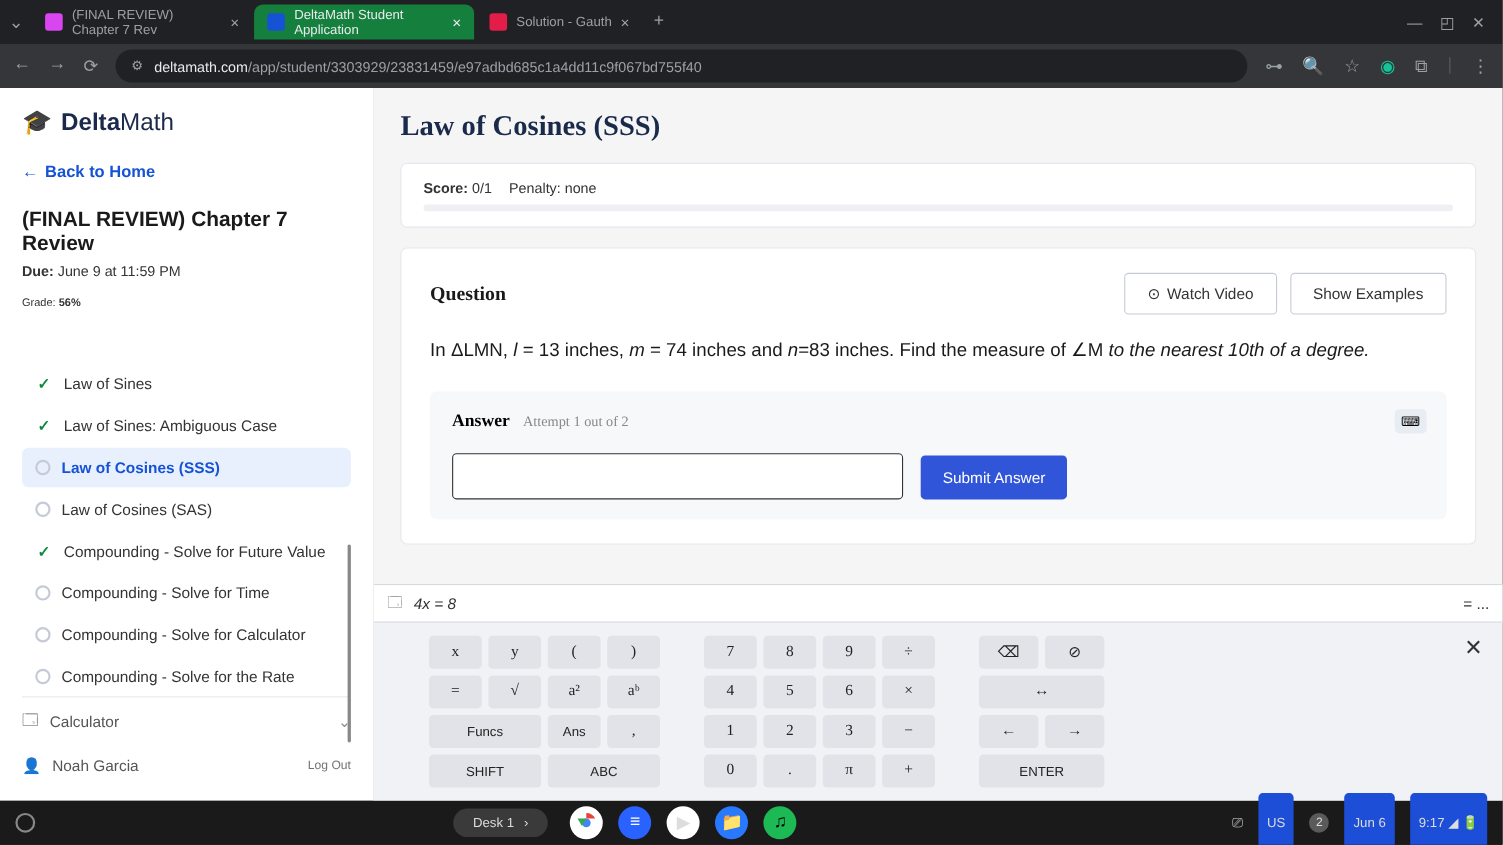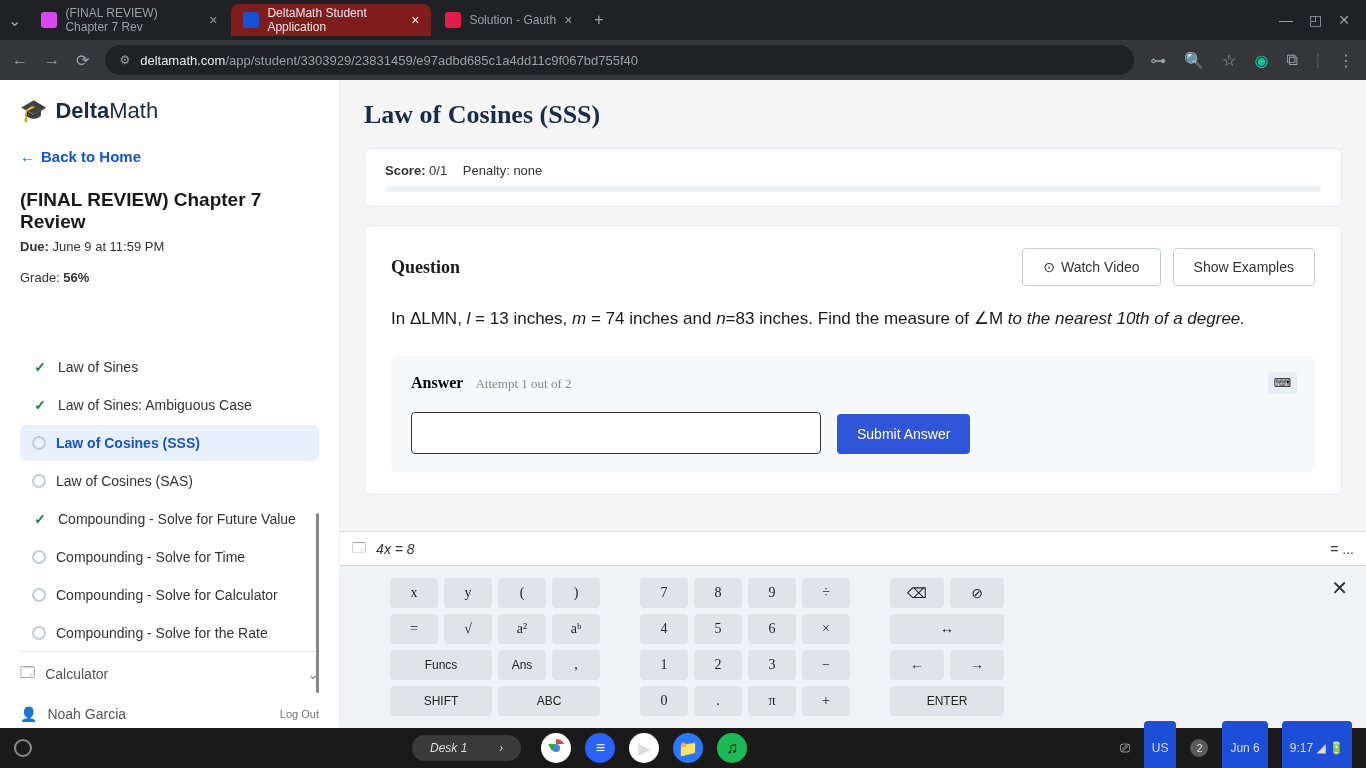--- a/index.html
+++ b/index.html
@@ -1,21 +1,21 @@
 <!DOCTYPE html>
 <html><head>
 <meta charset="utf-8">
 <style>
 * { margin: 0; padding: 0; box-sizing: border-box; font-family: Arial, Helvetica, sans-serif; }
 body { width: 1366px; height: 768px; background: #000; overflow: hidden; position: relative; }
 
 
 .browser-top { background: #202124; height: 40px; display: flex; align-items: center; padding: 0 8px; }
 .tab { height: 32px; display: flex; align-items: center; padding: 0 12px; color: #9aa0a6; font-size: 12px; border-radius: 8px 8px 0 0; margin-right: 2px; max-width: 200px; }
-.tab.active { background: #7f1d1d; color: #e8eaed; }
+.tab.active { background: #15803d; color: #e8eaed; }
 .tab-icon { width: 16px; height: 16px; margin-right: 8px; border-radius: 3px; flex-shrink: 0; }
 .tab-close { margin-left: 8px; font-size: 14px; }
 .tab-plus { color: #9aa0a6; padding: 0 8px; font-size: 16px; }
 .window-controls { margin-left: auto; display: flex; gap: 16px; color: #9aa0a6; padding-right: 8px; }
 .window-controls span { font-size: 14px; }
 
 .browser-bar { background: #35363a; height: 40px; display: flex; align-items: center; padding: 0 12px; gap: 16px; }
 .nav-arrows { display: flex; gap: 16px; color: #9aa0a6; }
 .nav-arrows span { font-size: 16px; }
 .url-bar { flex: 1; background: #202124; border-radius: 20px; height: 30px; display: flex; align-items: center; padding: 0 14px; color: #9aa0a6; font-size: 13px; gap: 10px; }
@@ -30,21 +30,21 @@
 
 .sidebar { width: 340px; padding: 18px 20px; border-right: 1px solid #eee; display: flex; flex-direction: column; }
 .logo { display: flex; align-items: center; gap: 8px; margin-bottom: 24px; }
 .logo-icon { font-size: 22px; color: #1a2a4a; }
 .logo-text { font-size: 22px; color: #1a2a4a; }
 .logo-text b { font-weight: 700; }
 .back-home { color: #1552d6; font-size: 15px; font-weight: 600; display: flex; align-items: center; gap: 6px; margin-bottom: 24px; }
 .assignment-title { font-weight: 700; font-size: 19px; color: #1a1a1a; margin-bottom: 6px; }
 .due-line { font-size: 13px; color: #333; margin-bottom: 16px; }
 .due-line .lbl { font-weight: 700; }
-.grade-line { font-size: 13px; color: #333; margin-bottom: 20px; }
+.grade-line { font-size: 10px; color: #333; margin-bottom: 6px; }
 .grade-line .val { font-weight: 700; }
 .grade-bar { height: 7px; background: #e5e8ef; border-radius: 4px; overflow: hidden; margin-bottom: 24px; }
 .grade-fill { height: 100%; background: #1552d6; width: 56%; }
 .divider { height: 1px; background: #e5e8ef; margin: 8px 0 12px; }
 
 .topics { display: flex; flex-direction: column; gap: 2px; position: relative; }
 .topic { display: flex; align-items: center; gap: 10px; padding: 10px 12px; font-size: 14px; color: #333; border-radius: 6px; cursor: pointer; }
 .topic.active { background: #e8f0fe; color: #1552d6; font-weight: 600; }
 .topic .status { width: 16px; height: 16px; display: flex; align-items: center; justify-content: center; flex-shrink: 0; }
 .status.check { color: #0a8a3a; font-weight: bold; font-size: 14px; }
@@ -95,21 +95,21 @@
 .col-sym .wide { grid-column: span 2; }
 .col-num { grid-template-columns: repeat(4, 48px); grid-template-rows: repeat(4, 30px); }
 .col-ctrl { grid-template-columns: repeat(2, 54px); grid-template-rows: repeat(4, 30px); }
 .col-ctrl .wide { grid-column: span 2; }
 .kb-key { background: #e1e3e9; border: none; border-radius: 4px; font-size: 14px; font-family: Georgia, serif; display: flex; align-items: center; justify-content: center; cursor: pointer; color: #222; }
 .kb-key.func { font-family: Arial; font-size: 12px; }
 
 
 .taskbar { position: absolute; bottom: 0; left: 0; right: 0; height: 40px; background: #1a1a1a; display: flex; align-items: center; padding: 0 14px; color: #ddd; font-size: 12px; }
 .tb-circle { width: 18px; height: 18px; border: 2px solid #888; border-radius: 50%; }
-.tb-desk { background: #3a3a3a; border-radius: 16px; padding: 6px 18px; margin-left: 380px; display: flex; align-items: center; gap: 32px; font-style: italic; }
+.tb-desk { background: #3a3a3a; border-radius: 16px; padding: 6px 18px; margin-left: 380px; display: flex; align-items: center; gap: 9px; }
 .tb-apps { display: flex; gap: 14px; margin-left: 20px; }
 .tb-app { width: 30px; height: 30px; border-radius: 50%; display: flex; align-items: center; justify-content: center; font-size: 16px; }
 .chrome { background: #fff; }
 .docs { background: #2962ff; color: #fff; }
 .play { background: #fff; }
 .files { background: #2979ff; color: #fff; }
 .spotify { background: #1db954; color: #000; }
 .tb-right { margin-left: auto; display: flex; gap: 14px; align-items: center; }
 .tb-pill { background: #1d4ed8; border-radius: 4px; padding: 20px 8px; }
 .tb-badge { background: #5a5a5a; border-radius: 50%; width: 18px; height: 18px; display: flex; align-items: center; justify-content: center; font-size: 11px; }

